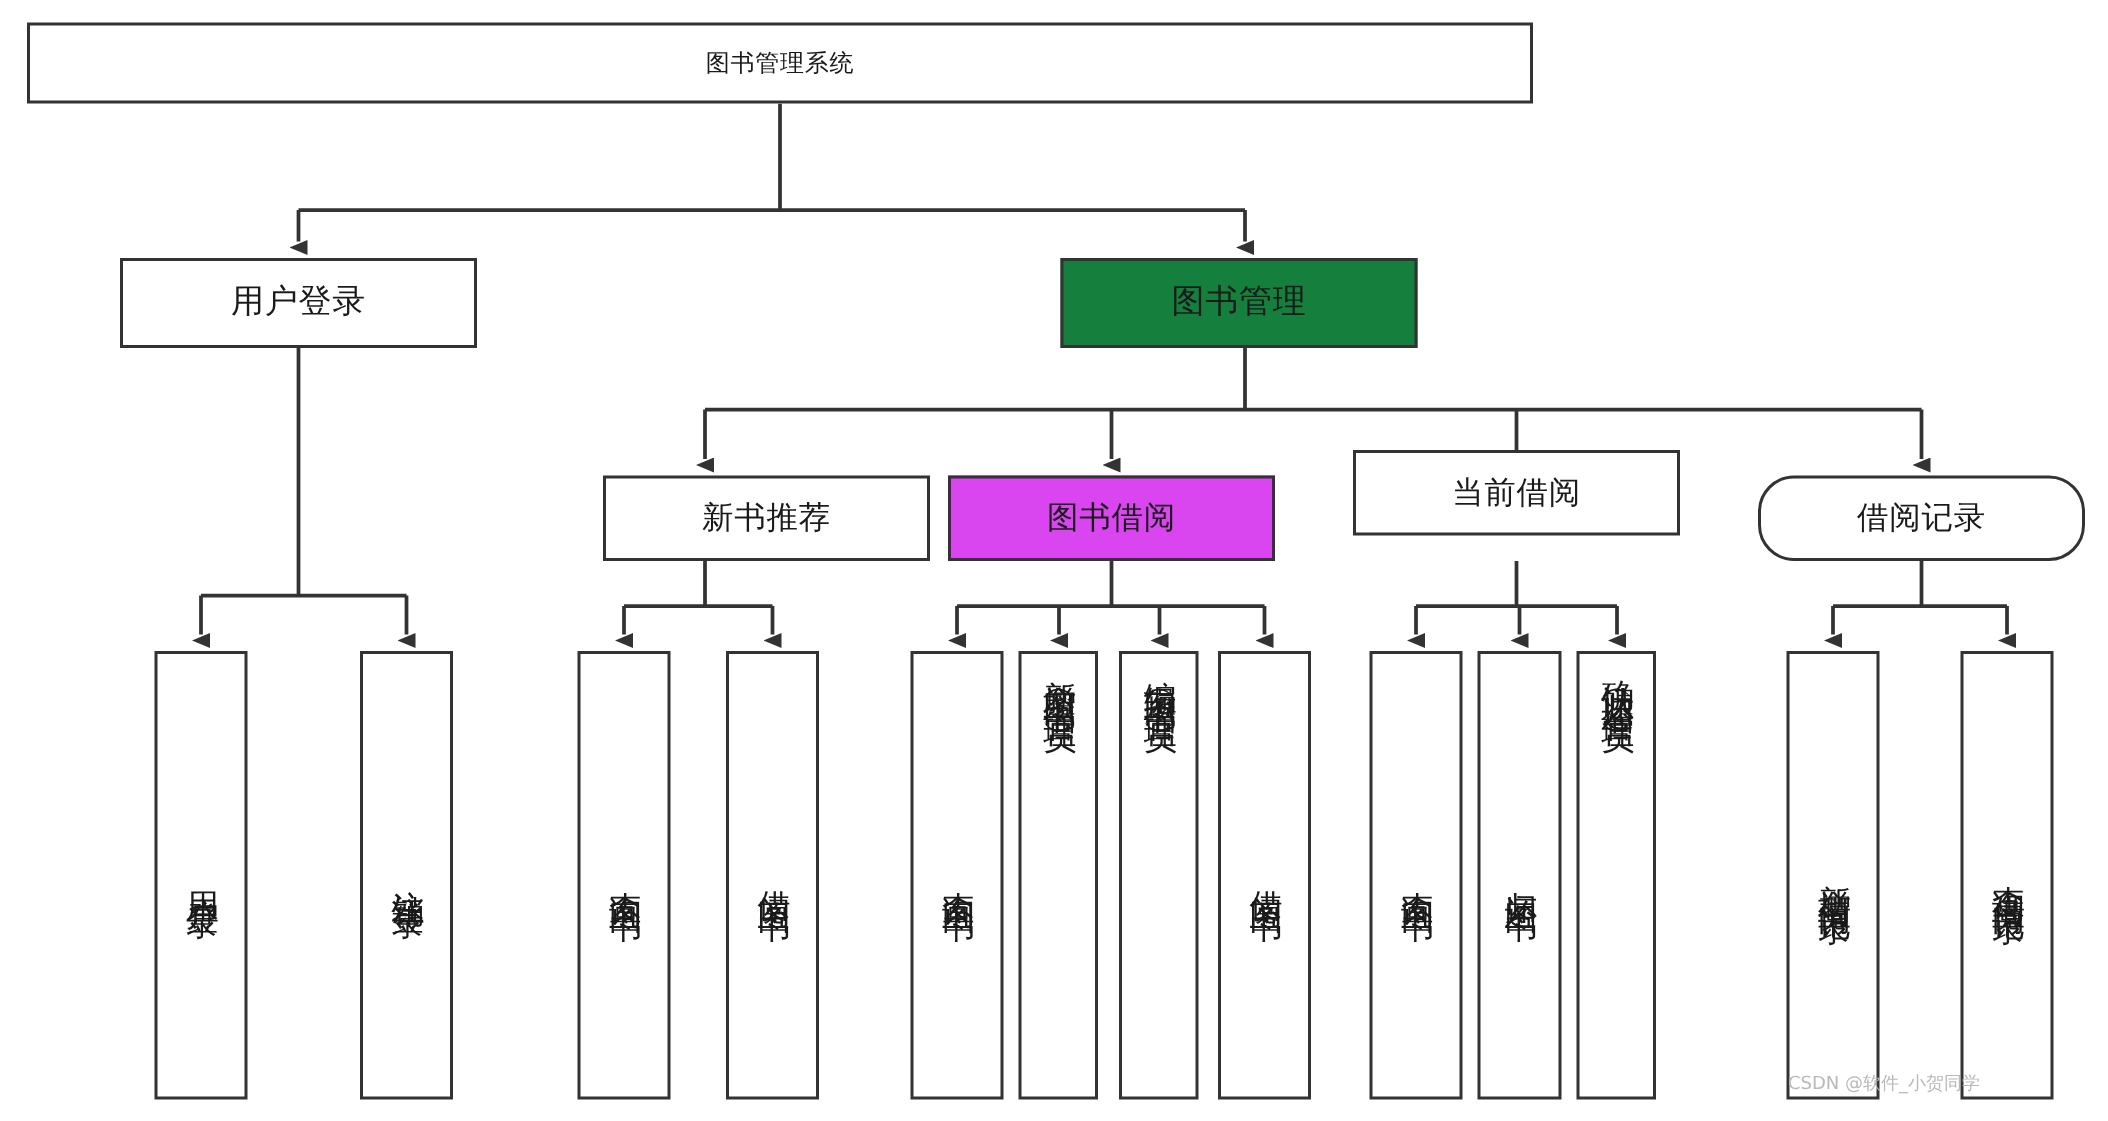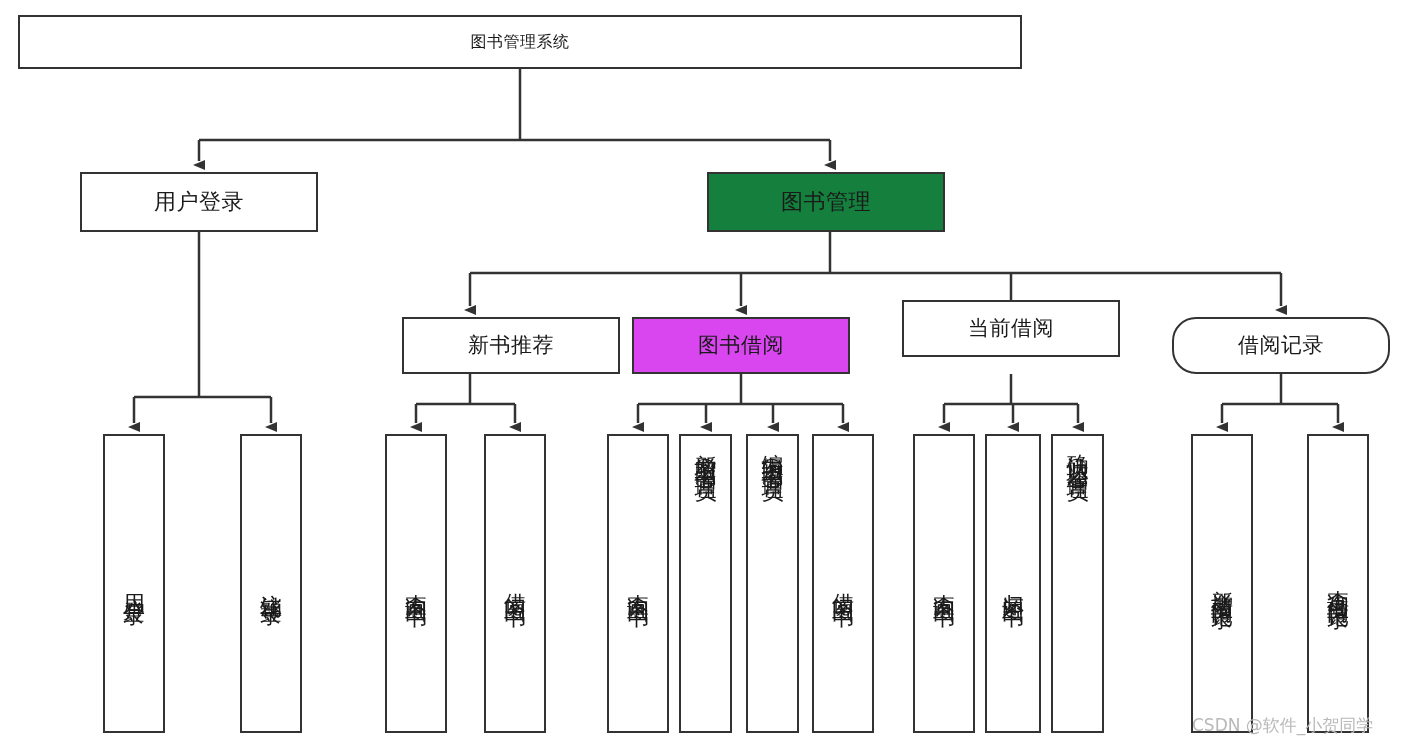--- a/index.html
+++ b/index.html
@@ -63,21 +63,21 @@
     font-size: 22px;
     letter-spacing: 4px;
     line-height: 1;
   }
   .node-l3.center-v {
     align-items: center;
   }
   .watermark {
     position: absolute;
     color: #b9b9b9;
-    font-size: 17px;
+    font-size: 12px;
     font-family: "DejaVu Sans", "Liberation Sans", sans-serif;
     white-space: nowrap;
     user-select: none;
   }
 </style>
 </head>
 <body>
 
 <div id="diagram-root">
 

